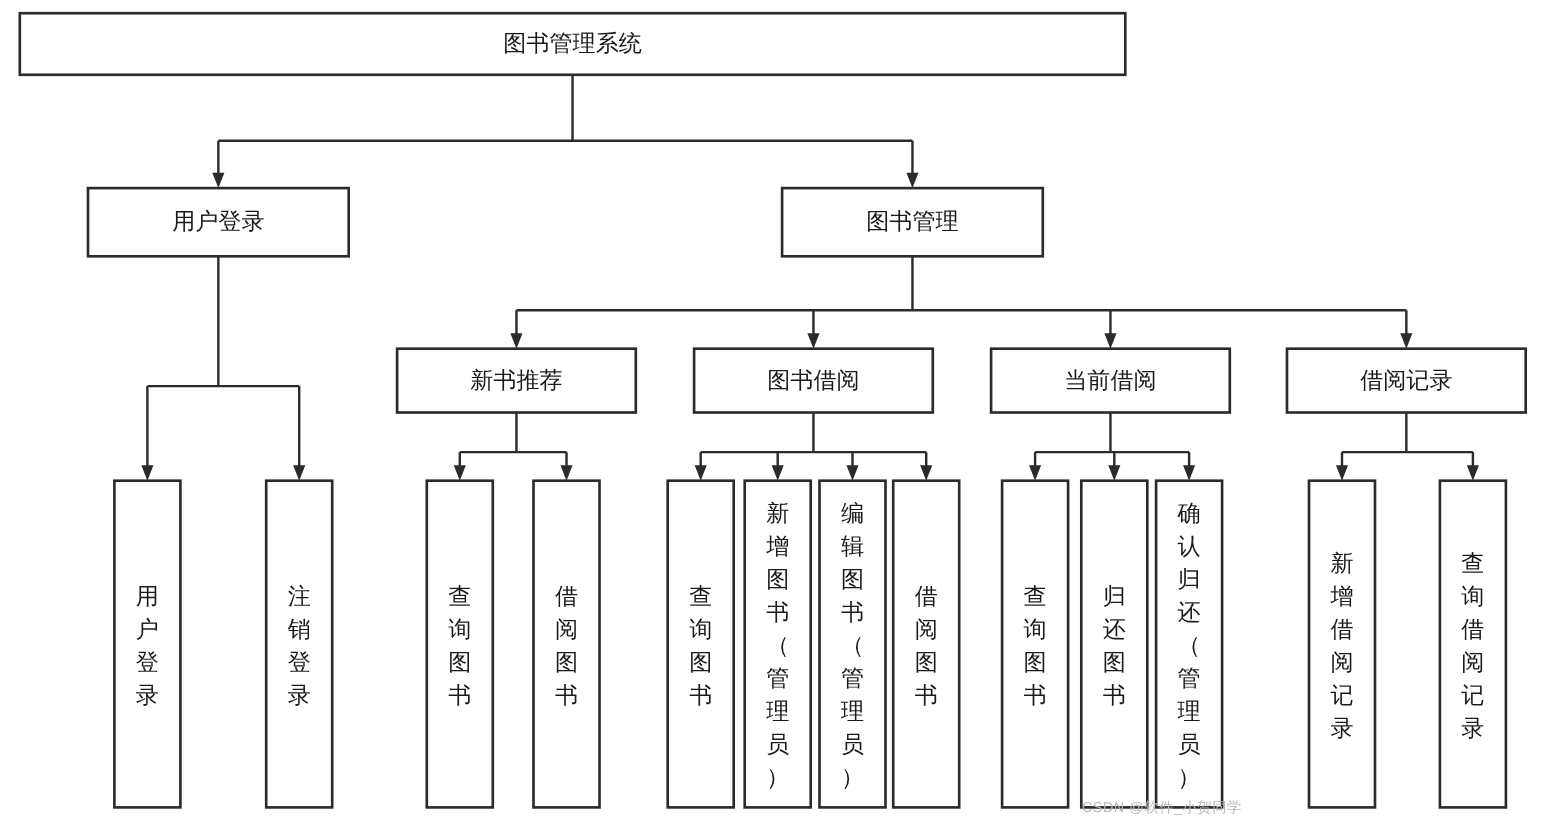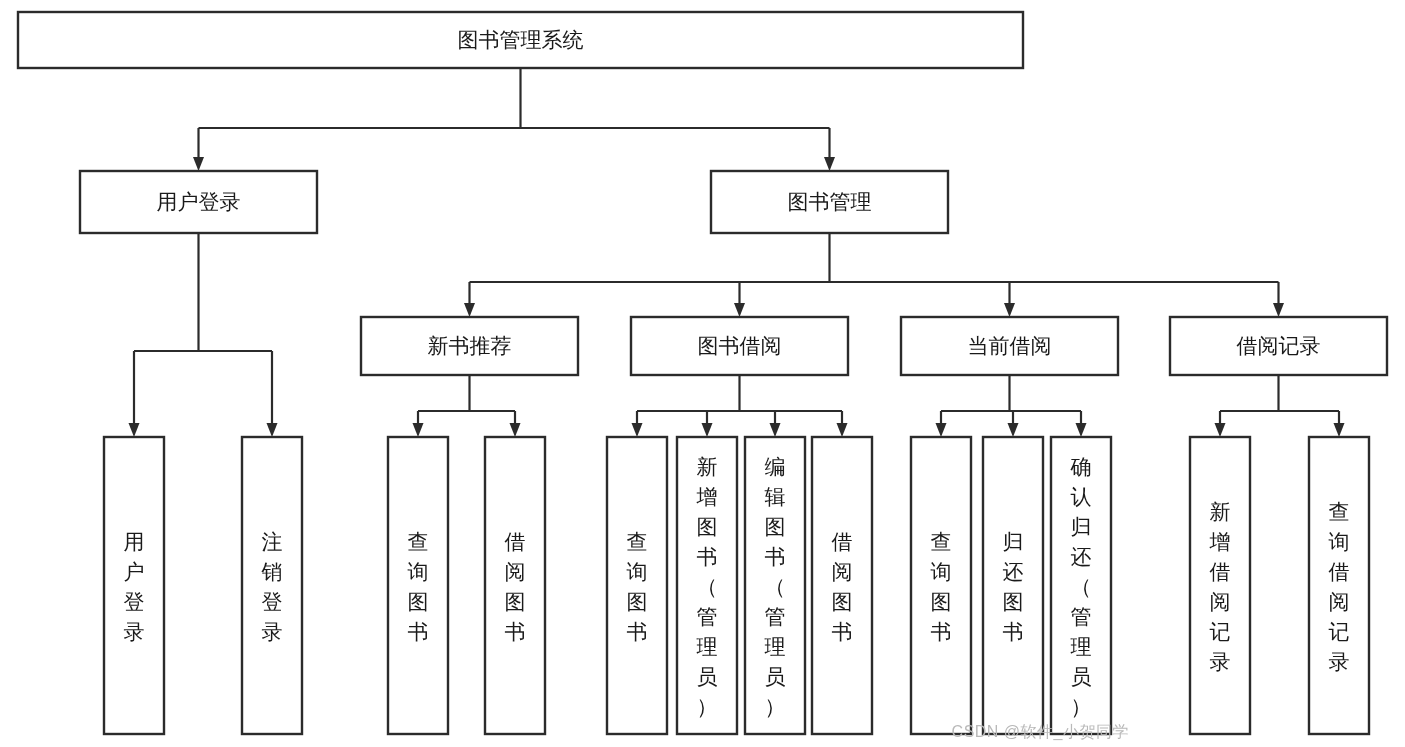--- a/index.html
+++ b/index.html
@@ -50,21 +50,21 @@
     font-family: "Liberation Sans", "DejaVu Sans", sans-serif;
     font-size: 21px;
     fill: #1a1a1a;
     text-anchor: middle;
   }
   .watermark {
     position: absolute;
     right: 8px;
     bottom: 4px;
     font-family: "Liberation Sans", "DejaVu Sans", sans-serif;
-    font-size: 16px;
+    font-size: 13px;
     color: #b9b9b9;
     letter-spacing: 0.5px;
     white-space: nowrap;
     user-select: none;
     margin-top: 34px;
   }
 </style>
 </head>
 <body>
 

